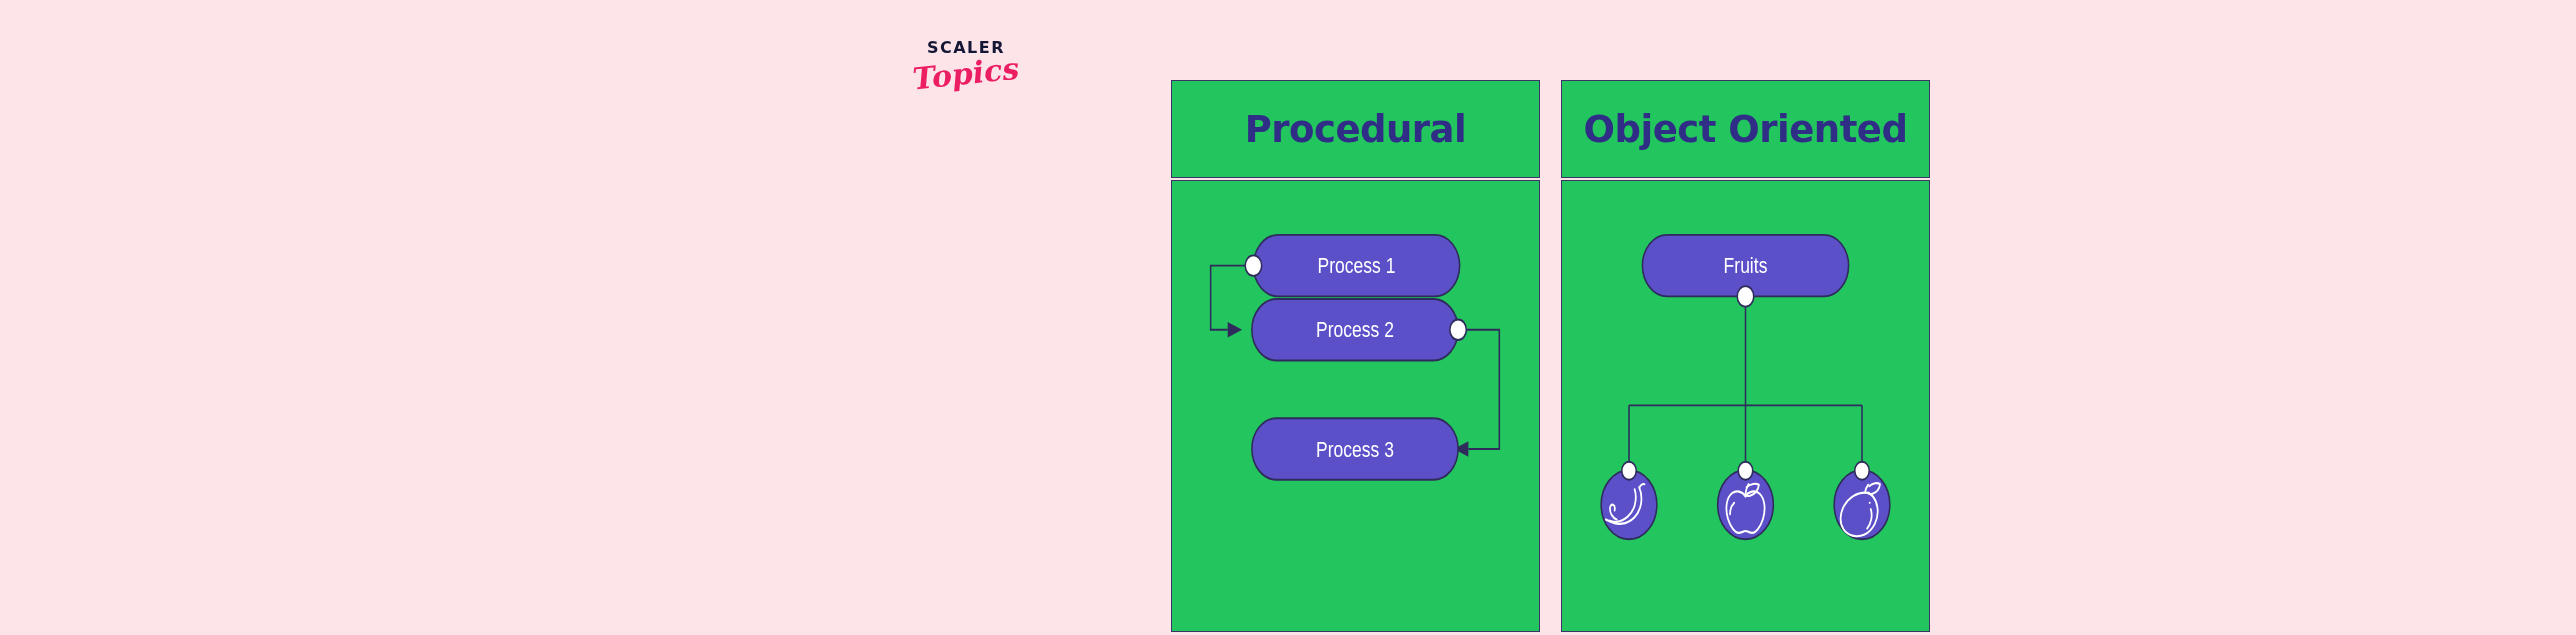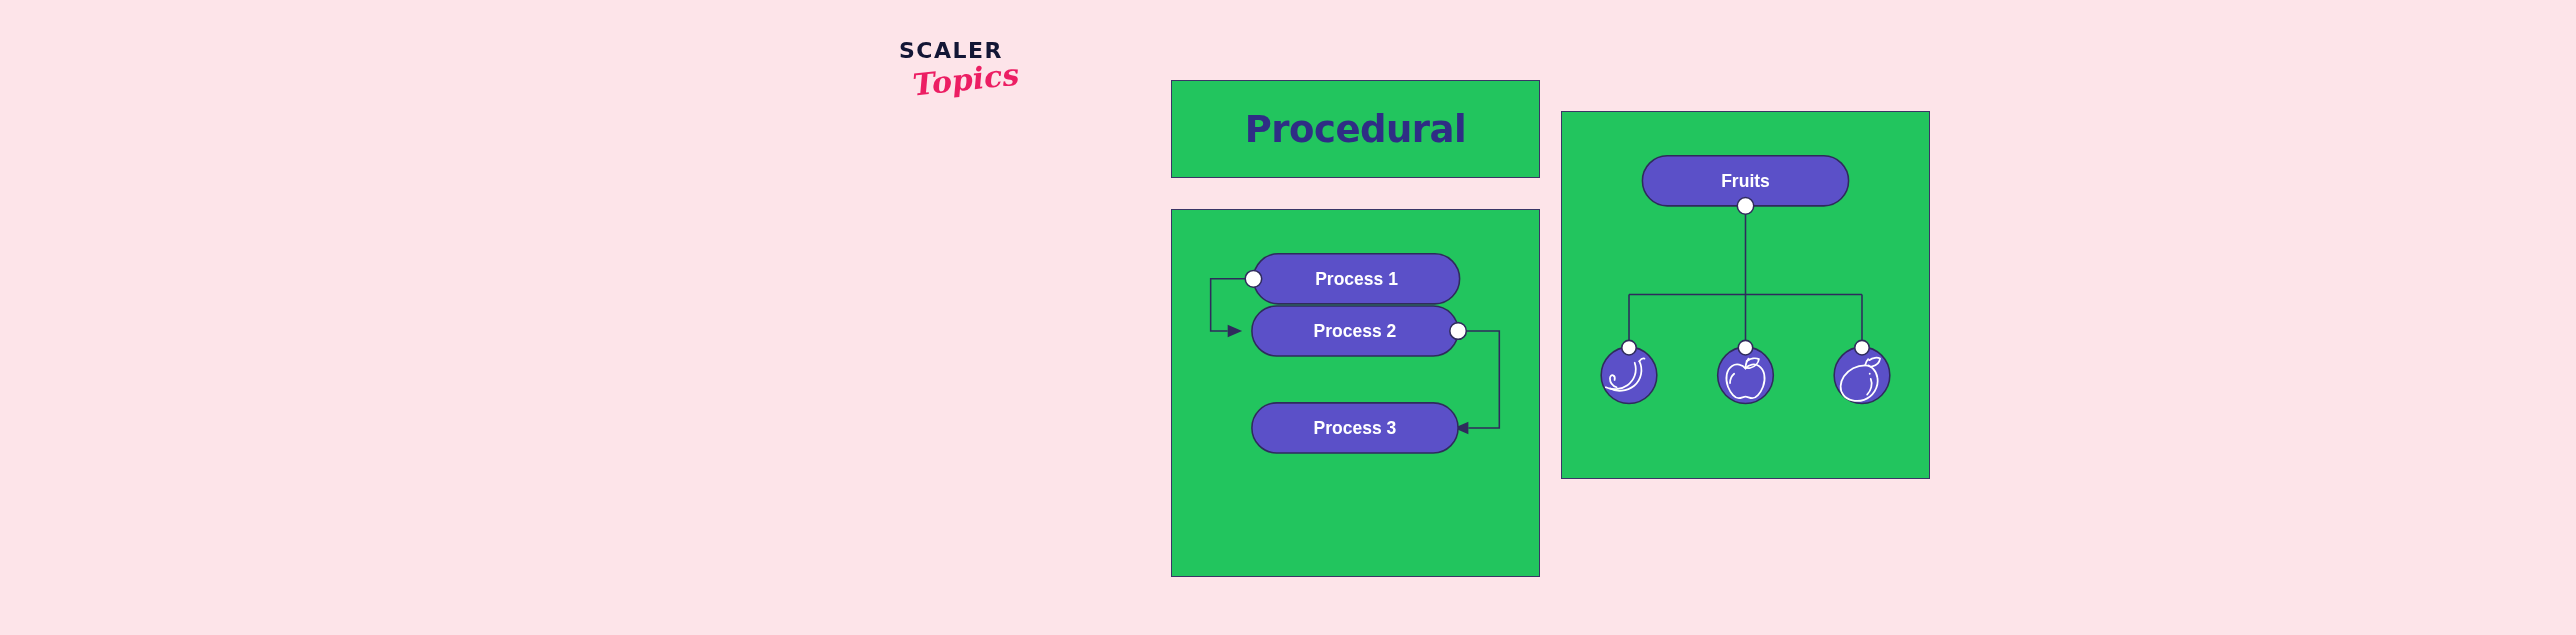--- a/index.html
+++ b/index.html
@@ -20,24 +20,25 @@
     position: absolute;
     left: 899px;
     top: 40px;
     width: 134px;
     height: 77px;
     user-select: none;
   }
   .logo-wordmark {
     font-family: "DejaVu Sans", sans-serif;
     font-weight: bold;
-    font-size: 22px;
+    font-size: 16px;
     letter-spacing: 1.5px;
     color: #131635;
     line-height: 1;
+    text-align: center;
   }
   .logo-script {
     font-family: "DejaVu Serif", serif;
     font-style: italic;
     font-weight: bold;
     font-size: 30px;
     color: #ec1e63;
     line-height: 1;
     text-align: center;
     margin-top: 3.1px;
@@ -65,24 +66,23 @@
   }
   .card-title {
     font-family: "DejaVu Sans", sans-serif;
     font-weight: bold;
     font-size: 37px;
     color: #2f2d85;
     letter-spacing: -0.5px;
     white-space: nowrap;
   }
   .card-body {
-    margin-top: 31px;
-    height: 368px;
+    margin-top: 2px;
+    height: 452px;
     position: relative;
-    font-weight: bold;
   }
 
   .diagram {
     position: absolute;
     inset: 0;
     width: 100%;
     height: 100%;
   }
 </style>
 </head>
@@ -128,20 +128,23 @@
         <rect x="155" y="370" width="400" height="96" rx="48" ry="48" fill="#5b50c8" stroke="#2f2b5c" stroke-width="3"></rect>
         <text x="355" y="418" text-anchor="middle" dominant-baseline="central" fill="#ffffff" font-family="Liberation Sans, sans-serif" font-size="34">Process 3</text>
       </g>
 
     </svg>
   </div>
 </div>
 
 <div class="panel panel-oo">
 
+  <div class="card card-header">
+    <div class="card-title">Object Oriented</div>
+  </div>
 
   <div class="card card-body">
     <svg class="diagram" viewBox="0 0 712 702" preserveAspectRatio="none">
 
       <g>
         <path d="M 356 180 L 356 350" fill="none" stroke="#2f2b5c" stroke-width="3"></path>
         <path d="M 130 350 L 582 350" fill="none" stroke="#2f2b5c" stroke-width="3"></path>
         <path d="M 130 350 L 130 452" fill="none" stroke="#2f2b5c" stroke-width="3"></path>
         <path d="M 356 350 L 356 452" fill="none" stroke="#2f2b5c" stroke-width="3"></path>
         <path d="M 582 350 L 582 452" fill="none" stroke="#2f2b5c" stroke-width="3"></path>

